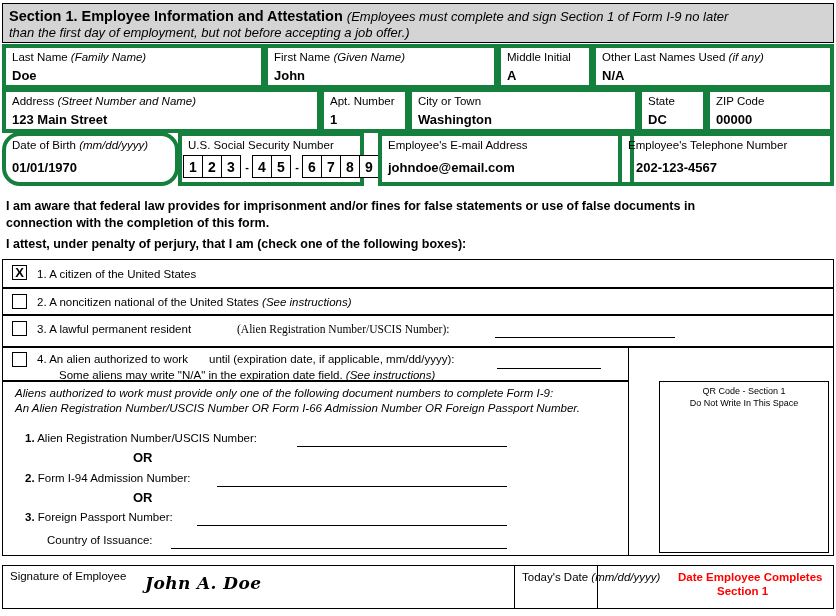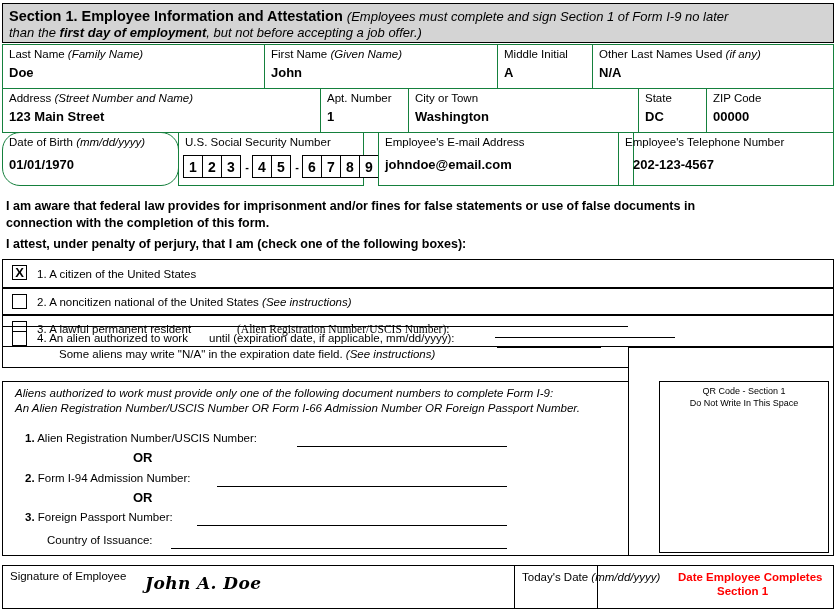--- a/index.html
+++ b/index.html
@@ -30,24 +30,24 @@
   .sec-header {
     position: absolute; left: 2px; top: 3px;
     width: 832px; height: 40px;
     background: #d4d4d4;
     border: 1px solid #000;
     padding: 3px 6px 0 6px;
   }
   .sec-header .line1 { font-size: 14.5px; font-weight: bold; line-height: 1.28; }
   .sec-header .line1 .sub { font-size: 13px; font-weight: normal; font-style: italic; }
   .sec-header .line2 { font-size: 13px; font-style: italic; line-height: 1.25; margin-top: -1px; }
-  .sec-header .line2 b { font-weight: bold; font-style: italic; }
-
-  
-  .cell { position: absolute; border: 1px solid #15803d; padding: 3px 6px 0 6px; overflow: hidden; }
+  .sec-header .line2 b { font-weight: normal; font-style: italic; }
+
+  
+  .cell { position: absolute; border: 4px solid #15803d; padding: 3px 6px 0 6px; overflow: hidden; }
   .cell .lbl { display: block; }
   .cell .val { display: block; margin-top: 5px; }
 
   
   .ssn-row { position: absolute; display: flex; align-items: center; }
   .ssn-box {
     width: 20px; height: 23px;
     border: 1px solid #000;
     margin-left: -1px;
     font-size: 14px; font-weight: bold;
@@ -210,21 +210,21 @@
     <span class="cbtxt" style="left:34px; top:7px;"><span>2.</span> <span>A noncitizen national of the United States </span><span class="it">(See instructions)</span></span>
   </div>
 
   <div class="bx" style="left:2px; top:315px; width:832px; height:32px;">
     <span class="cbox" style="left:9px; top:5px;"></span>
     <span class="cbtxt" style="left:34px; top:7px;"><span>3.</span> <span>A lawful permanent resident</span></span>
     <span class="cbtxt" style="left:234px; top:7px;font-family:Liberation Serif, serif;">(Alien Registration Number/USCIS Number):</span>
     <span class="ansline" style="left:492px; top:21px; width:180px;"></span>
   </div>
 
-  <div class="bx" style="left:2px; top:326px; width:626px; height:42px; border-right:none;padding-left:16px;">
+  <div class="bx" style="left:2px; top:347px; width:626px; height:34px; border-right:none;padding-left:16px;">
     <span class="cbox" style="left:9px; top:4px;"></span>
     <span class="cbtxt" style="left:34px; top:5px;"><span>4.</span> <span>An alien authorized to work</span></span>
     <span class="cbtxt" style="left:206px; top:5px;">until  (expiration date, if applicable, mm/dd/yyyy):</span>
     <span class="ansline" style="left:494px; top:20px; width:104px;"></span>
     <span class="cbtxt" style="left:56px; top:21px;"><span>Some aliens may write "N/A" in the expiration date field. </span><span class="it">(See instructions)</span></span>
   </div>
 
   <div class="bx" style="left:2px; top:381px; width:626px; height:175px; border-right:none;text-align:right;">
     <span class="cbtxt it" style="left:12px; top:5px; font-size:11.5px;">Aliens authorized to work must provide only one of the following document numbers to complete Form I-9:</span>
     <span class="cbtxt it" style="left:12px; top:20px; font-size:11.5px;">An Alien Registration Number/USCIS Number OR Form I-66 Admission Number OR Foreign Passport Number.</span>

